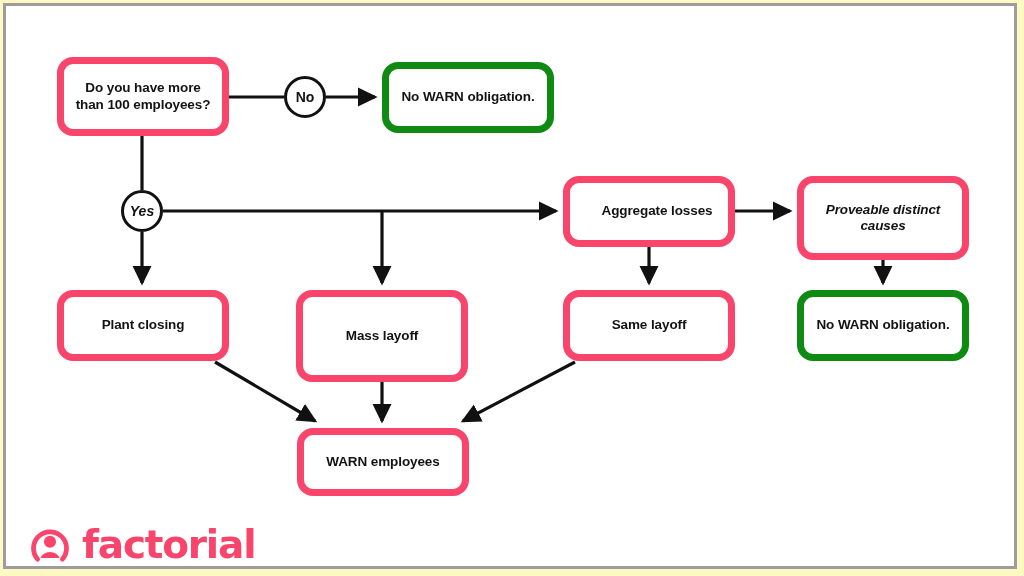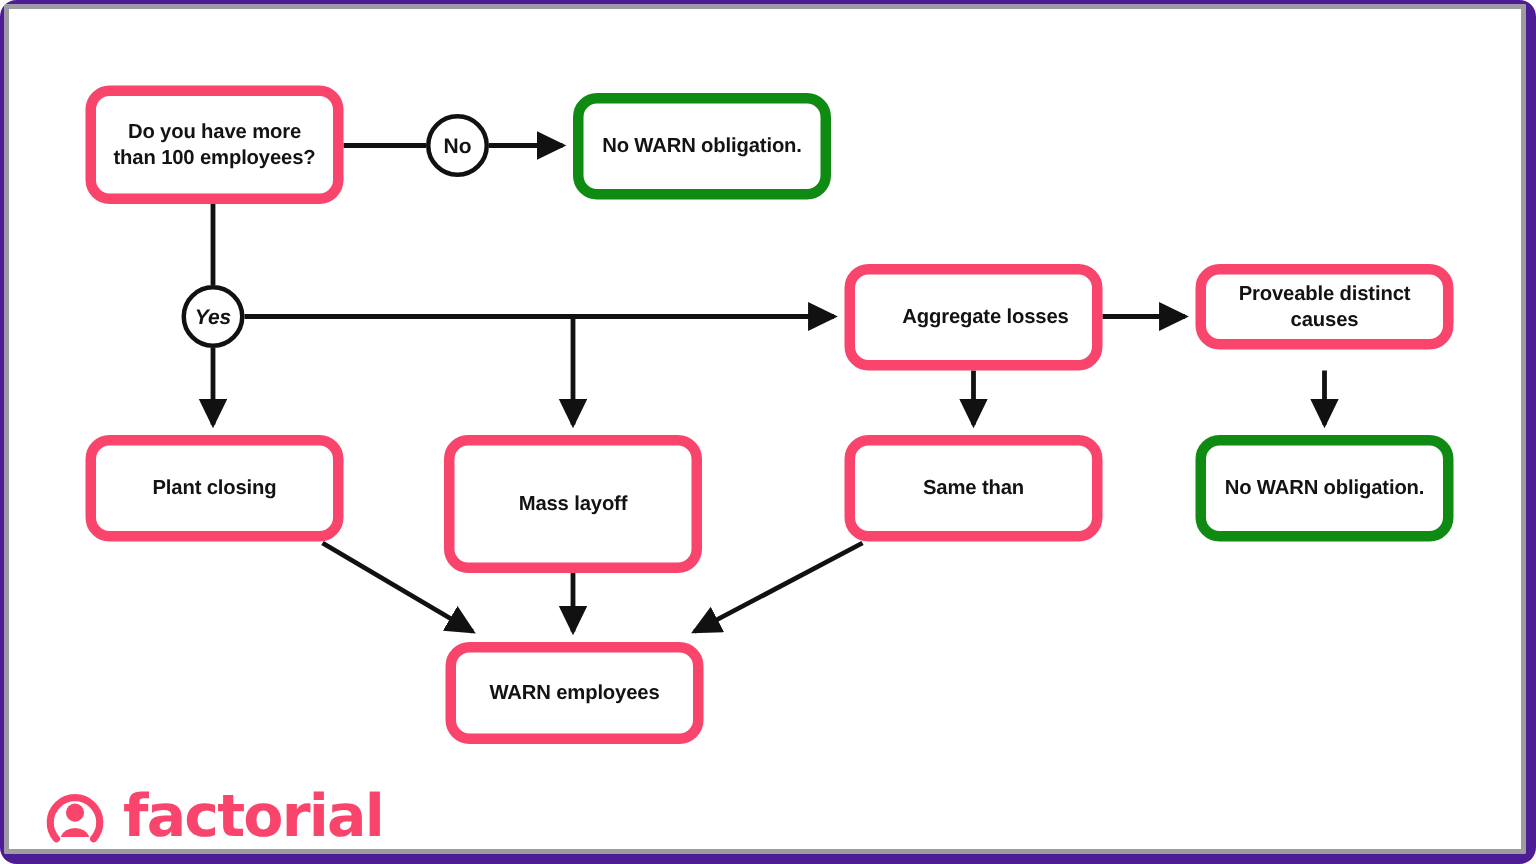--- a/index.html
+++ b/index.html
@@ -4,24 +4,23 @@
 <style>
   html, body {
     margin: 0;
     padding: 0;
     background: #ffffff;
   }
   #slide {
     position: relative;
     width: 1024px;
     height: 576px;
-    background: #4c1d95;
+    background: #fef9c3;
     overflow: hidden;
     font-family: "Liberation Sans", "DejaVu Sans", sans-serif;
-    border-radius: 11px;
   }
   
   #frame {
     position: absolute;
     left: 3px;
     top: 3px;
     width: 1014px;
     height: 566px;
     border: 3px solid #9d9d9d;
     box-sizing: border-box;
@@ -155,26 +154,26 @@
     </div>
 
     <div class="node pink" style="left:296px; top:290px; width:172px; height:92px;text-align:right;">
       <span>Mass layoff</span>
     </div>
 
     <div class="node pink" style="left:563px; top:176px; width:172px; height:71px;padding-left:24px;">
       <span>Aggregate losses</span>
     </div>
 
-    <div class="node pink" style="left:797px; top:176px; width:172px; height:57px;">
+    <div class="node pink" style="left:797px; top:176px; width:172px; height:84px;font-style:italic;">
       <span>Proveable distinct<br>causes</span>
     </div>
 
     <div class="node pink" style="left:563px; top:290px; width:172px; height:71px;">
-      <span>Same than</span>
+      <span>Same layoff</span>
     </div>
 
     <div class="node green" style="left:797px; top:290px; width:172px; height:71px;">
       <span>No WARN obligation.</span>
     </div>
 
     <div class="node pink" style="left:297px; top:428px; width:172px; height:68px;">
       <span>WARN employees</span>
     </div>
 

